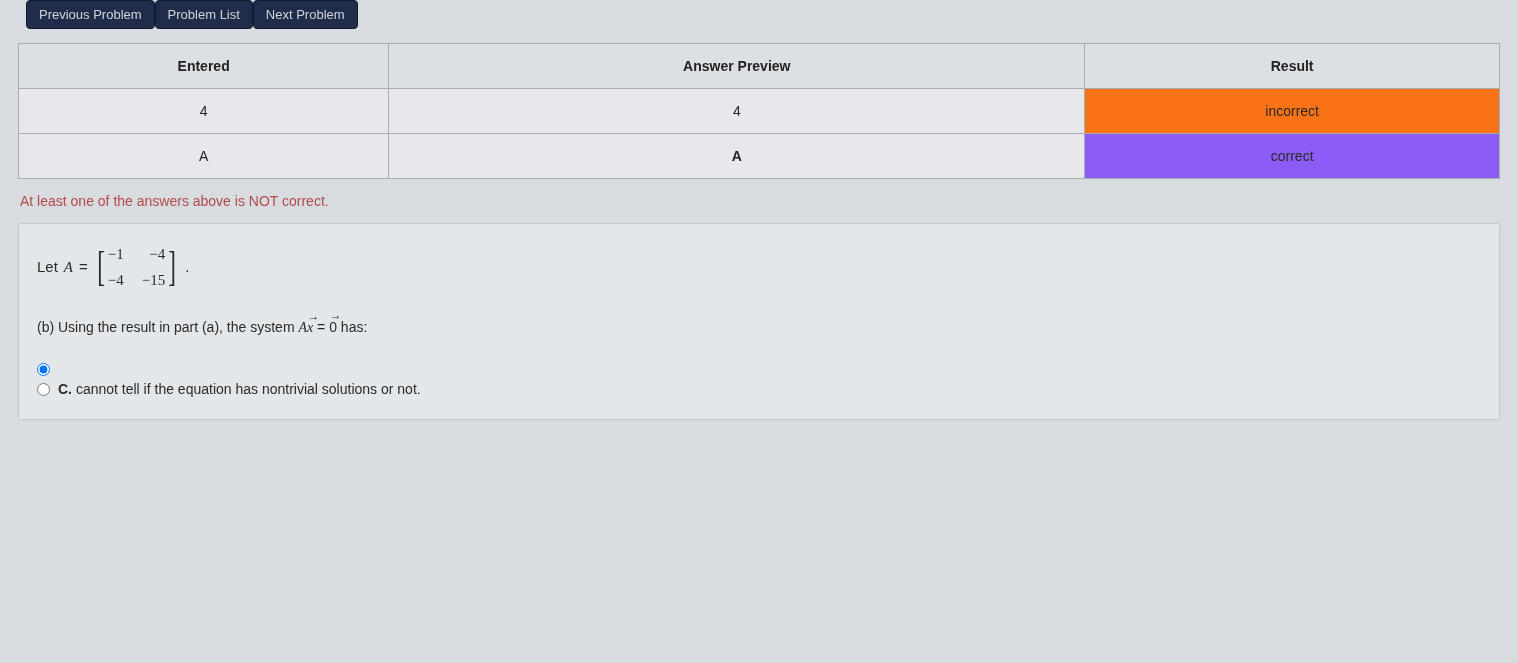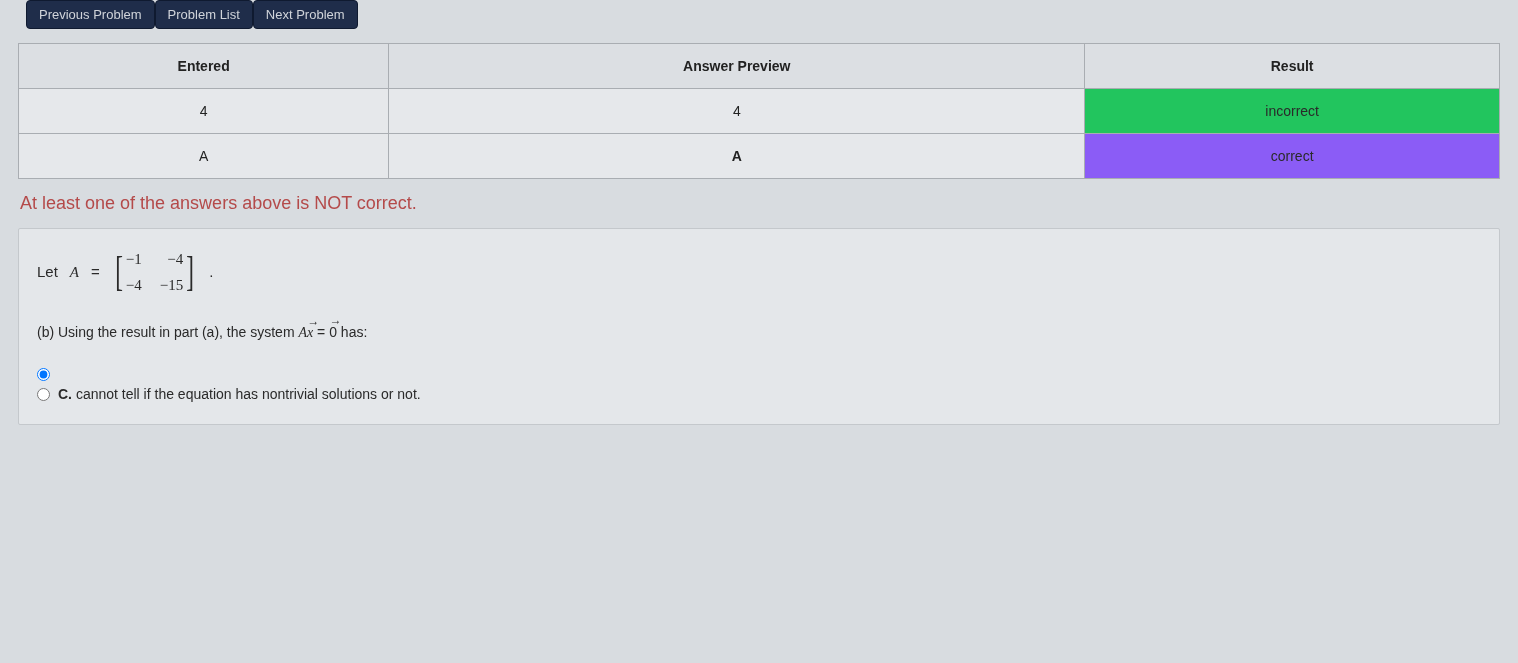--- a/index.html
+++ b/index.html
@@ -41,44 +41,44 @@
   }
   table.results th {
     background: #dcdfe3;
     font-weight: bold;
     color: #222;
   }
   table.results th:nth-child(1) { width: 25%; margin-left: 19px; }
   table.results th:nth-child(2) { width: 47%; }
   table.results th:nth-child(3) { width: 28%; }
   .result-incorrect {
-    background: #22c55e;
+    background: #f97316;
     color: #2a2a2a;
   }
   .result-correct {
     background: #8b5cf6;
     color: #2a2a2a;
   }
   .error-msg {
     color: #b44a4a;
-    font-size: 18px;
+    font-size: 14px;
     margin: 6px 0 14px 2px;
   }
   .problem-box {
     background: #e4e7ea;
     border: 1px solid #c4c8cc;
     border-radius: 2px;
     padding: 18px 18px 14px 18px;
     color: #2a2a2a;
     line-height: 1.6;
   }
   .matrix-line {
     display: flex;
     align-items: center;
-    gap: 12px;
+    gap: 6px;
     margin-bottom: 24px;
     font-size: 15px;
   }
   .matrix {
     display: inline-flex;
     align-items: center;
   }
   .matrix .bracket {
     font-size: 42px;
     line-height: 0.9;

